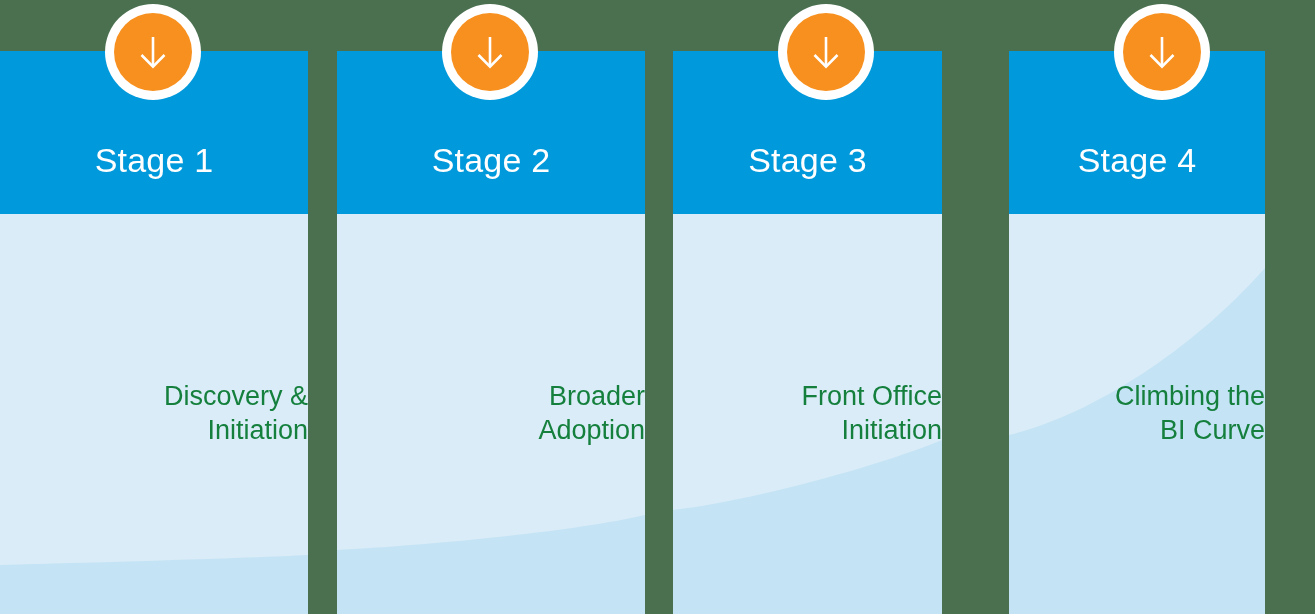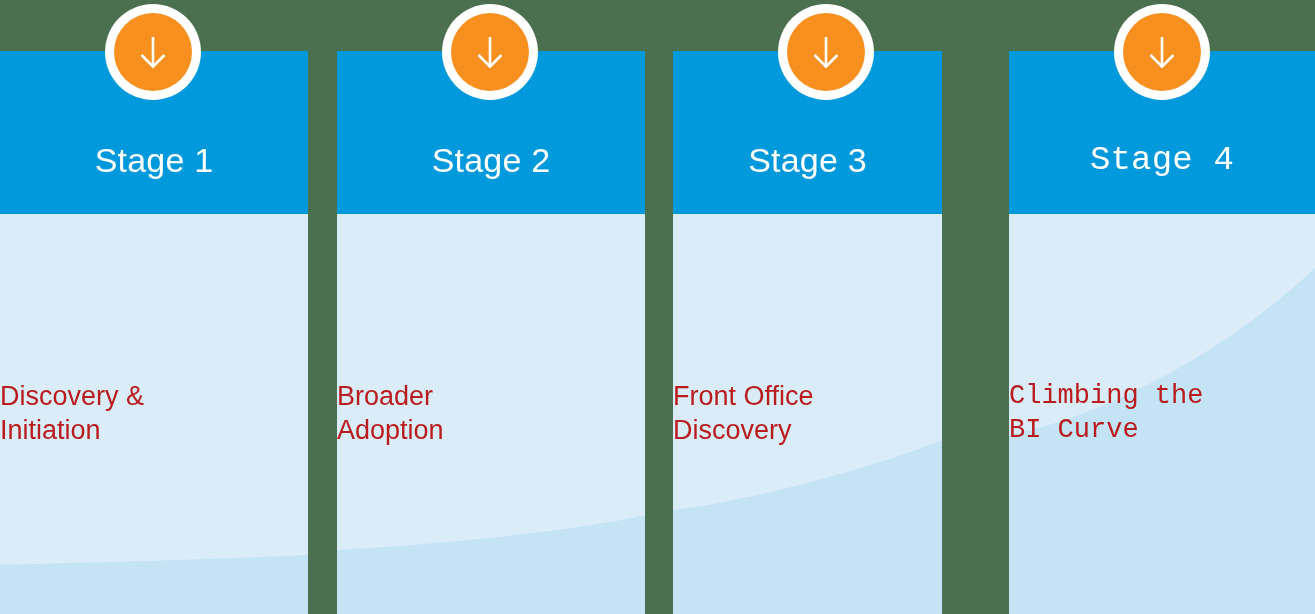--- a/index.html
+++ b/index.html
@@ -21,21 +21,21 @@
   .stage-col {
     position: absolute;
     top: 51px;
     width: 308px;
     height: 563px;
     overflow: hidden;
   }
   .stage-col.c1 { left: 0px;    width: 308px; }
   .stage-col.c2 { left: 337px;  width: 308px; }
   .stage-col.c3 { left: 673px;  width: 269px; }
-  .stage-col.c4 { left: 1009px; width: 306px; font-family: Liberation Mono, monospace; }
+  .stage-col.c4 { left: 1009px; width: 256px; }
 
   .stage-header {
     position: absolute;
     top: 0; left: 0; right: 0;
     height: 163px;
     background: #0099db;
     display: flex;
     align-items: center;
     justify-content: center;
   }
@@ -59,22 +59,22 @@
     position: absolute;
     inset: 0;
     width: 100%;
     height: 100%;
     display: block;
   }
   .stage-body-text {
     position: absolute;
     left: 0; right: 0;
     top: 165px;
-    text-align: left;
-    color: #b91c1c;
+    text-align: right;
+    color: #15803d;
     font-size: 27px;
     line-height: 34px;
     font-weight: 400;
     white-space: pre-line;
   }
   .stage-col.c2 .stage-body-text,
   .stage-col.c3 .stage-body-text { top: 165px; }
 
   
   .stage-badge {
@@ -142,21 +142,21 @@
 
   <div class="stage-col c3">
     <div class="stage-header">
       <span class="stage-header-label">Stage 3</span>
     </div>
     <div class="stage-body">
       <svg class="stage-body-curve" viewBox="0 0 308 400" preserveAspectRatio="none">
         <path d="M0,296 C77,289 231,254 308,226 L308,400 L0,400 Z" fill="#c4e3f5"></path>
       </svg>
       <div class="stage-body-text">Front Office
-Discovery</div>
+Initiation</div>
     </div>
   </div>
 
   <div class="stage-col c4">
     <div class="stage-header">
       <span class="stage-header-label">Stage 4</span>
     </div>
     <div class="stage-body">
       <svg class="stage-body-curve" viewBox="0 0 306 400" preserveAspectRatio="none">
         <path d="M0,221 C92,203 215,140 306,54 L306,400 L0,400 Z" fill="#c4e3f5"></path>

